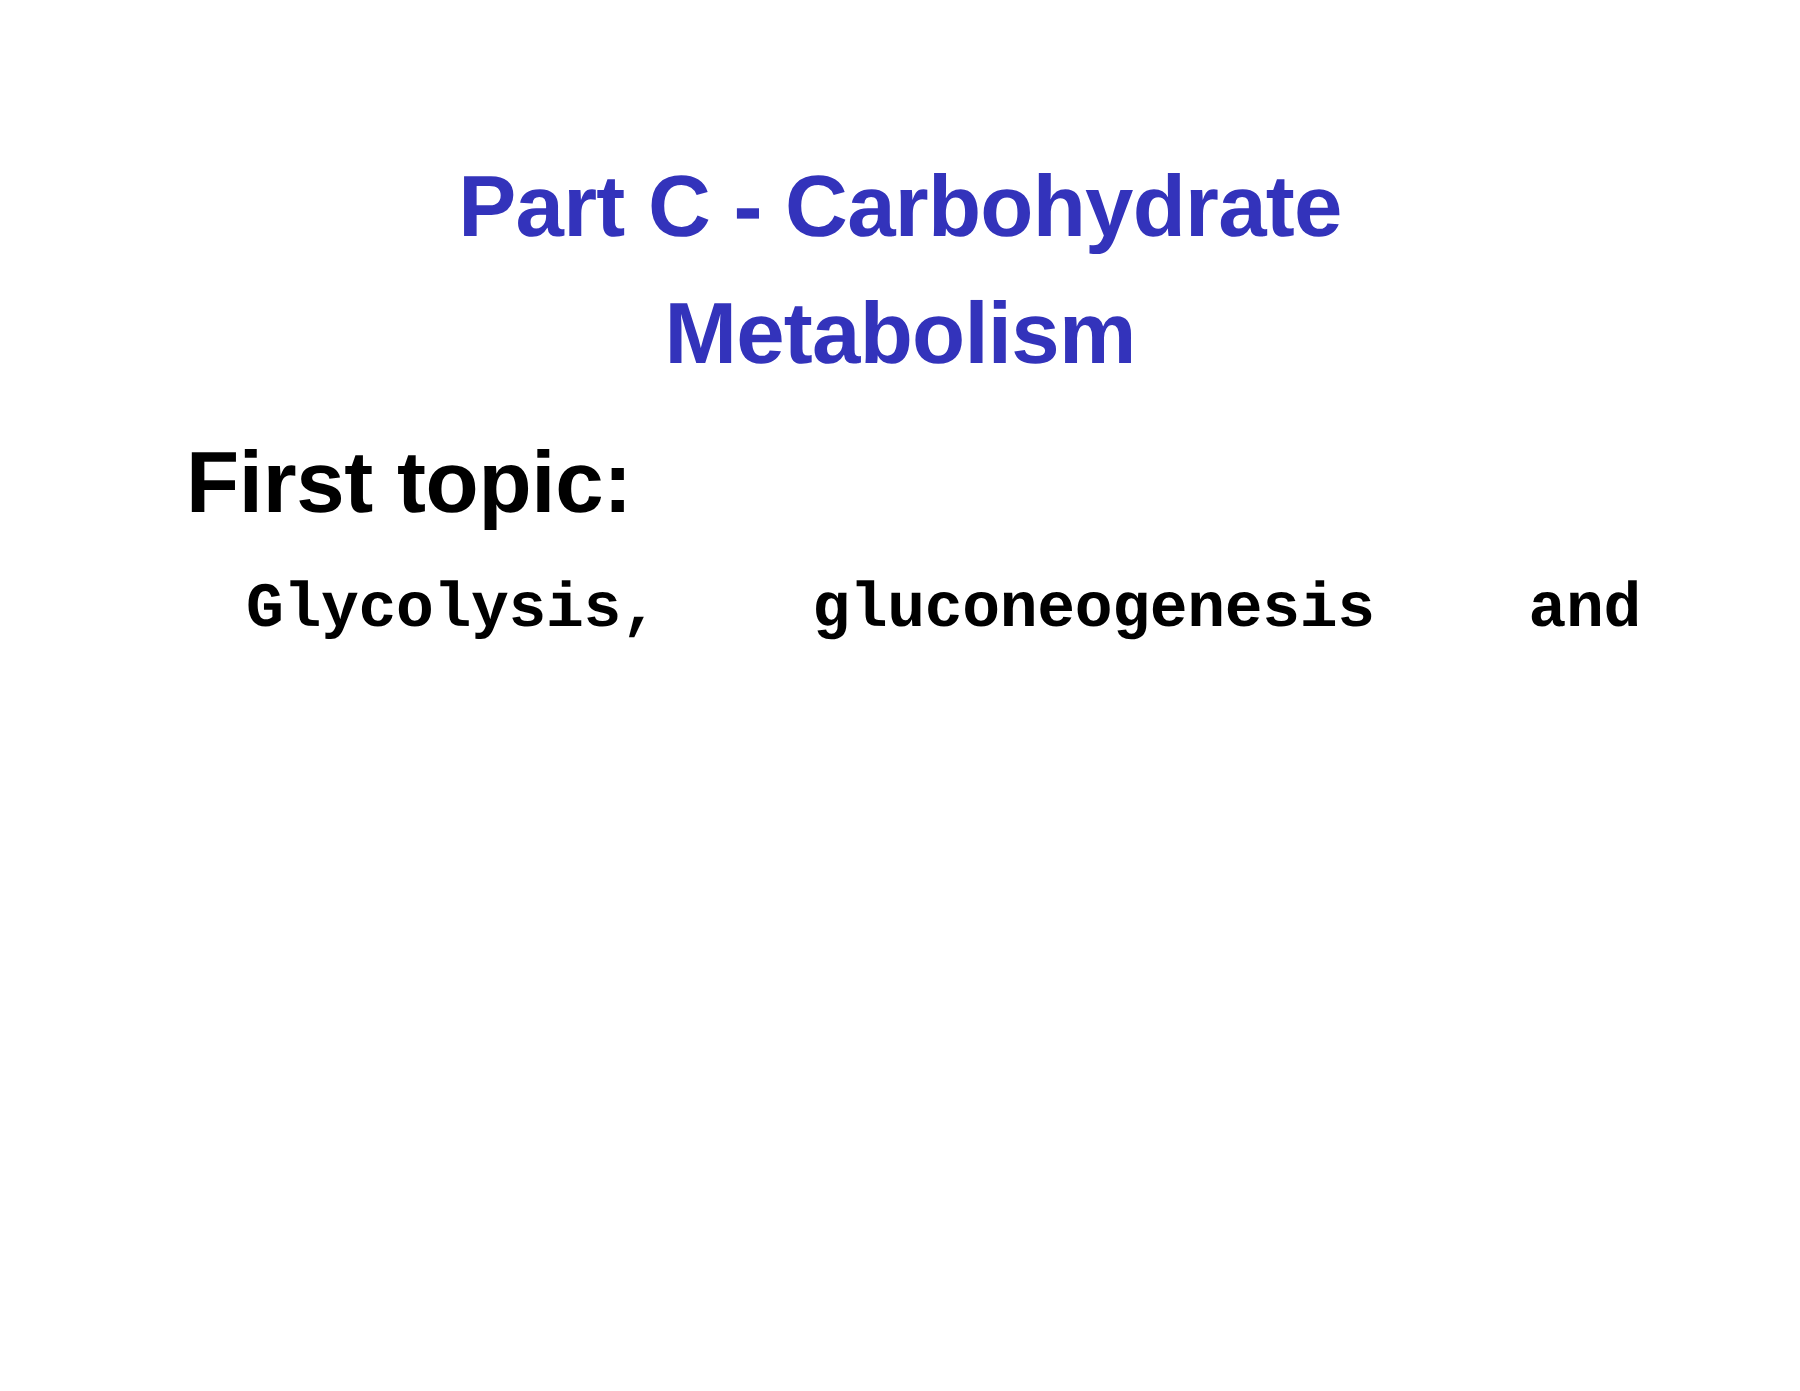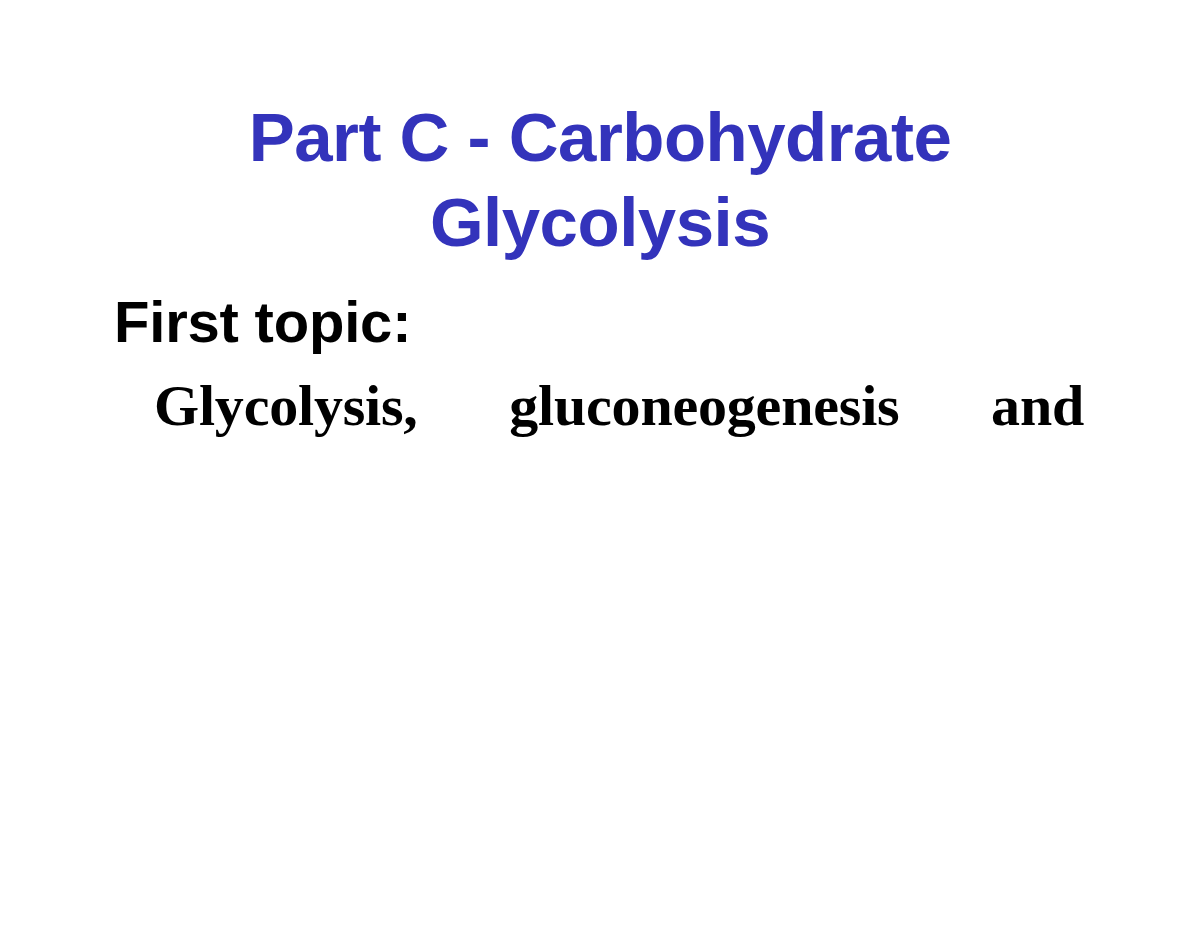--- a/index.html
+++ b/index.html
@@ -27,50 +27,50 @@
     position: absolute;
     left: 0;
     top: 95px;
     width: 1200px;
     text-align: center;
   }
   .title-line {
     display: block;
     font-family: "Liberation Sans", sans-serif;
     font-weight: bold;
-    font-size: 69px;
+    font-size: 58px;
     line-height: 85px;
     letter-spacing: -0.5px;
     color: #3333bb;
     white-space: pre;
   }
 
   
   .body-block {
     position: absolute;
-    left: 114px;
+    left: 124px;
     top: 286px;
     width: 990px;
   }
   .body-lead {
     font-family: "Liberation Sans", sans-serif;
     font-weight: bold;
     font-size: 58px;
     line-height: 72px;
     color: #000000;
     white-space: pre;
     letter-spacing: -0.2px;
   }
   .body-para {
     margin-top: 14px;
     margin-left: 40px;
     width: 930px;
-    font-family: Liberation Serif, serif;
+    font-family: Liberation Mono, monospace;
     font-weight: bold;
-    font-size: 58px;
+    font-size: 42px;
     line-height: 68px;
     color: #000000;
     text-align: justify;
     text-justify: inter-word;
     letter-spacing: -0.2px;
   }
   
   .body-para .lineA { display: block; text-align: justify; }
   .body-para .lineA:after {
     content: "";
@@ -80,21 +80,21 @@
   }
   .body-para .lineB { display: block; }
 </style>
 </head>
 <body>
 
 <div id="slide" style="background: rgb(255, 255, 255);">
 
   <div class="title-block">
     <span class="title-line" style="color: rgb(51, 51, 187);">Part C - Carbohydrate</span>
-    <span class="title-line" style="color: rgb(51, 51, 187);">Glycolysis</span>
+    <span class="title-line" style="color: rgb(51, 51, 187);">Metabolism</span>
   </div>
 
   <div class="body-block">
     <div class="body-lead" style="color: rgb(0, 0, 0);">First topic:</div>
 
     <div class="body-para" style="color: rgb(0, 0, 0);">
       <span class="lineA">Glycolysis, gluconeogenesis and</span>
     </div>
   </div>
 

